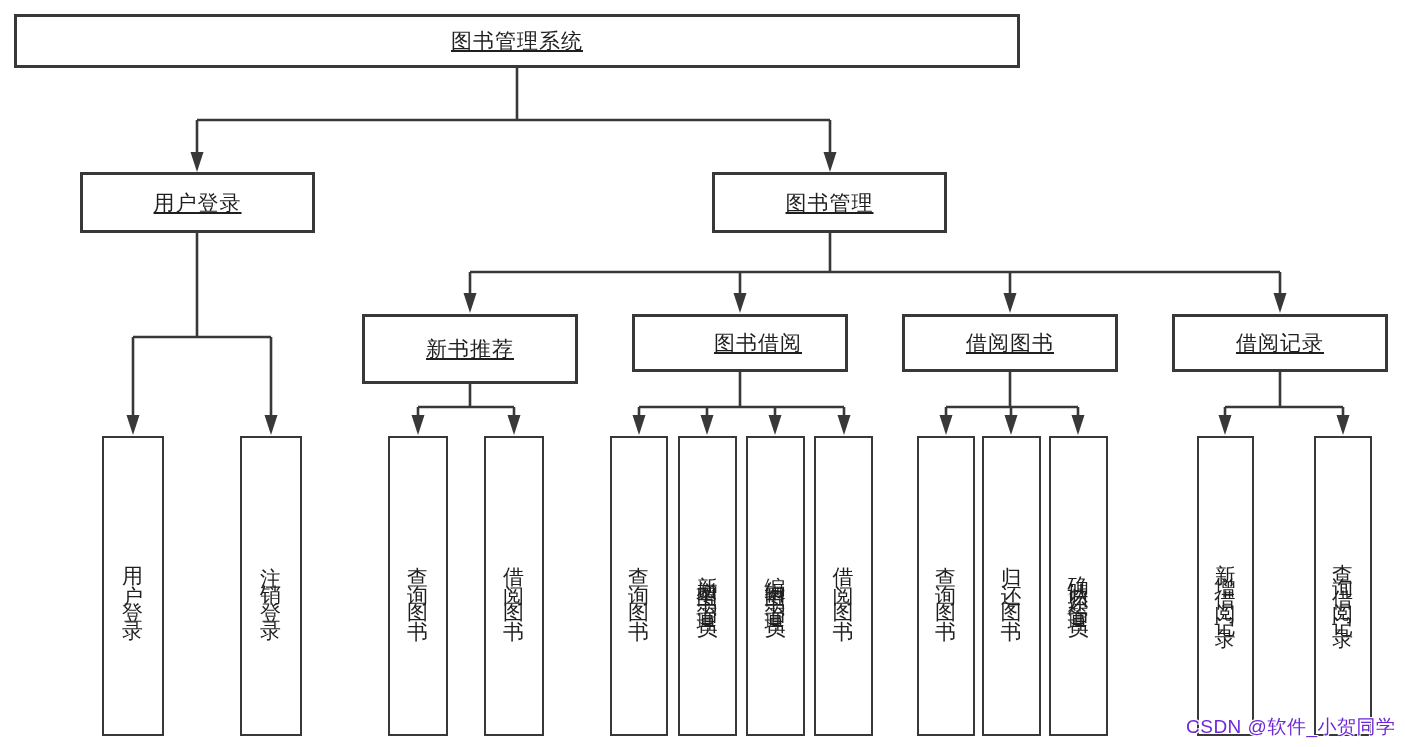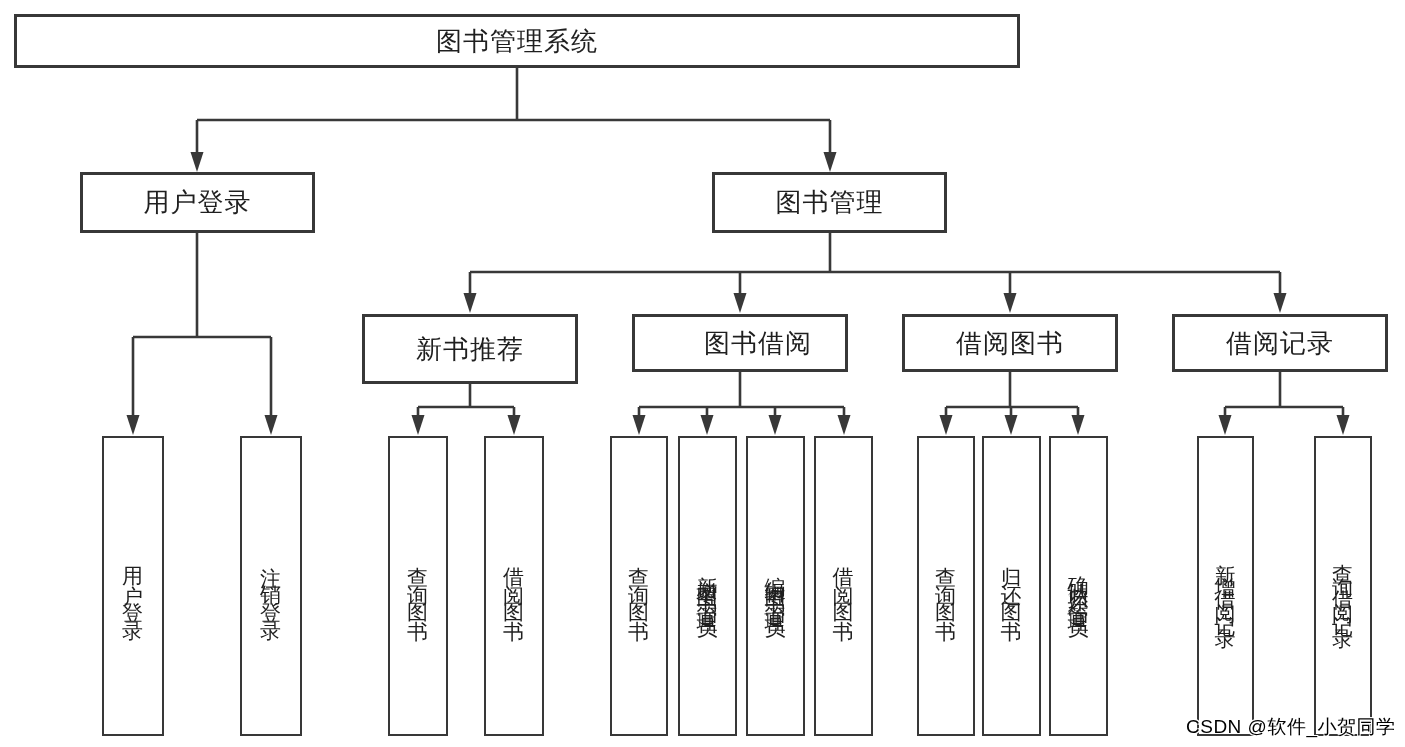--- a/index.html
+++ b/index.html
@@ -5,21 +5,21 @@
   html,body{margin:0;padding:0;background:#ffffff;}
   .stage{
     position:relative;width:1405px;height:747px;background:#ffffff;overflow:hidden;
     font-family:"Liberation Sans","DejaVu Sans",sans-serif;color:#1f1f1f;
   }
   .stage svg{position:absolute;left:0;top:0;}
   .box{
     position:absolute;background:#ffffff;border:3px solid #383838;
     display:flex;align-items:center;justify-content:center;box-sizing:border-box;
   }
-  .hlabel{font-size:26px;letter-spacing:1px;white-space:nowrap;}
+  .hlabel{font-size:21px;letter-spacing:1px;white-space:nowrap;text-decoration:underline;}
   .leaf{border-width:2.5px;}
   .vlabel{
     writing-mode:vertical-rl;text-orientation:mixed;
     font-size:21px;line-height:1;white-space:nowrap;
   }
   .sp4{letter-spacing:18px;}
   .sp6{letter-spacing:13px;}
   .sp9{letter-spacing:6px;}
   
   #root-box{left:14px;top:14px;width:1006px;height:54px;}
@@ -37,21 +37,21 @@
   #l-bb-query{left:610px;width:58px;}
   #l-bb-add{left:678px;width:59px;}
   #l-bb-edit{left:746px;width:59px;}
   #l-bb-borrow{left:814px;width:59px;}
   #l-cb-query{left:917px;width:58px;}
   #l-cb-return{left:982px;width:59px;}
   #l-cb-confirm{left:1049px;width:59px;}
   #l-br-add{left:1197px;width:57px;}
   #l-br-query{left:1314px;width:58px;}
   .watermark{
-    position:absolute;left:1186px;top:714px;font-size:19px;color:#000000;
+    position:absolute;left:1186px;top:714px;font-size:19px;color:#6d28d9;
     letter-spacing:0.5px;white-space:nowrap;z-index:5;
     text-shadow:1px 1px 0 #ffffff,-1px -1px 0 #ffffff,1px -1px 0 #ffffff,-1px 1px 0 #ffffff;
   }
 </style>
 </head>
 <body>
 
 <div class="stage">
 
   <svg width="1405" height="747" viewBox="0 0 1405 747" aria-hidden="true">

